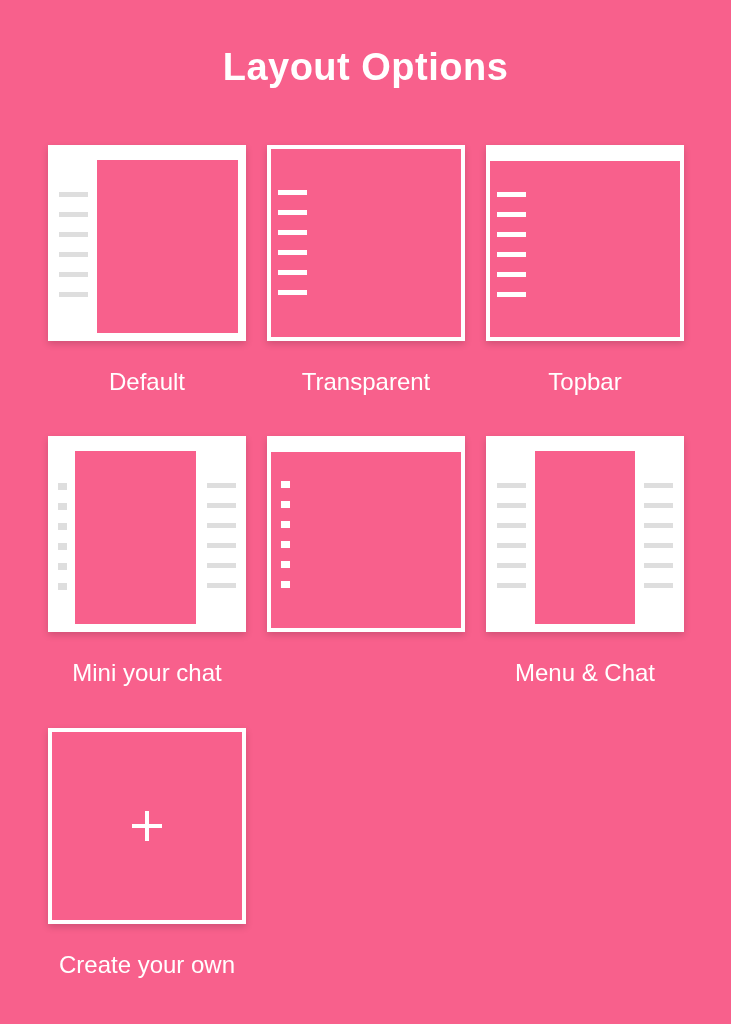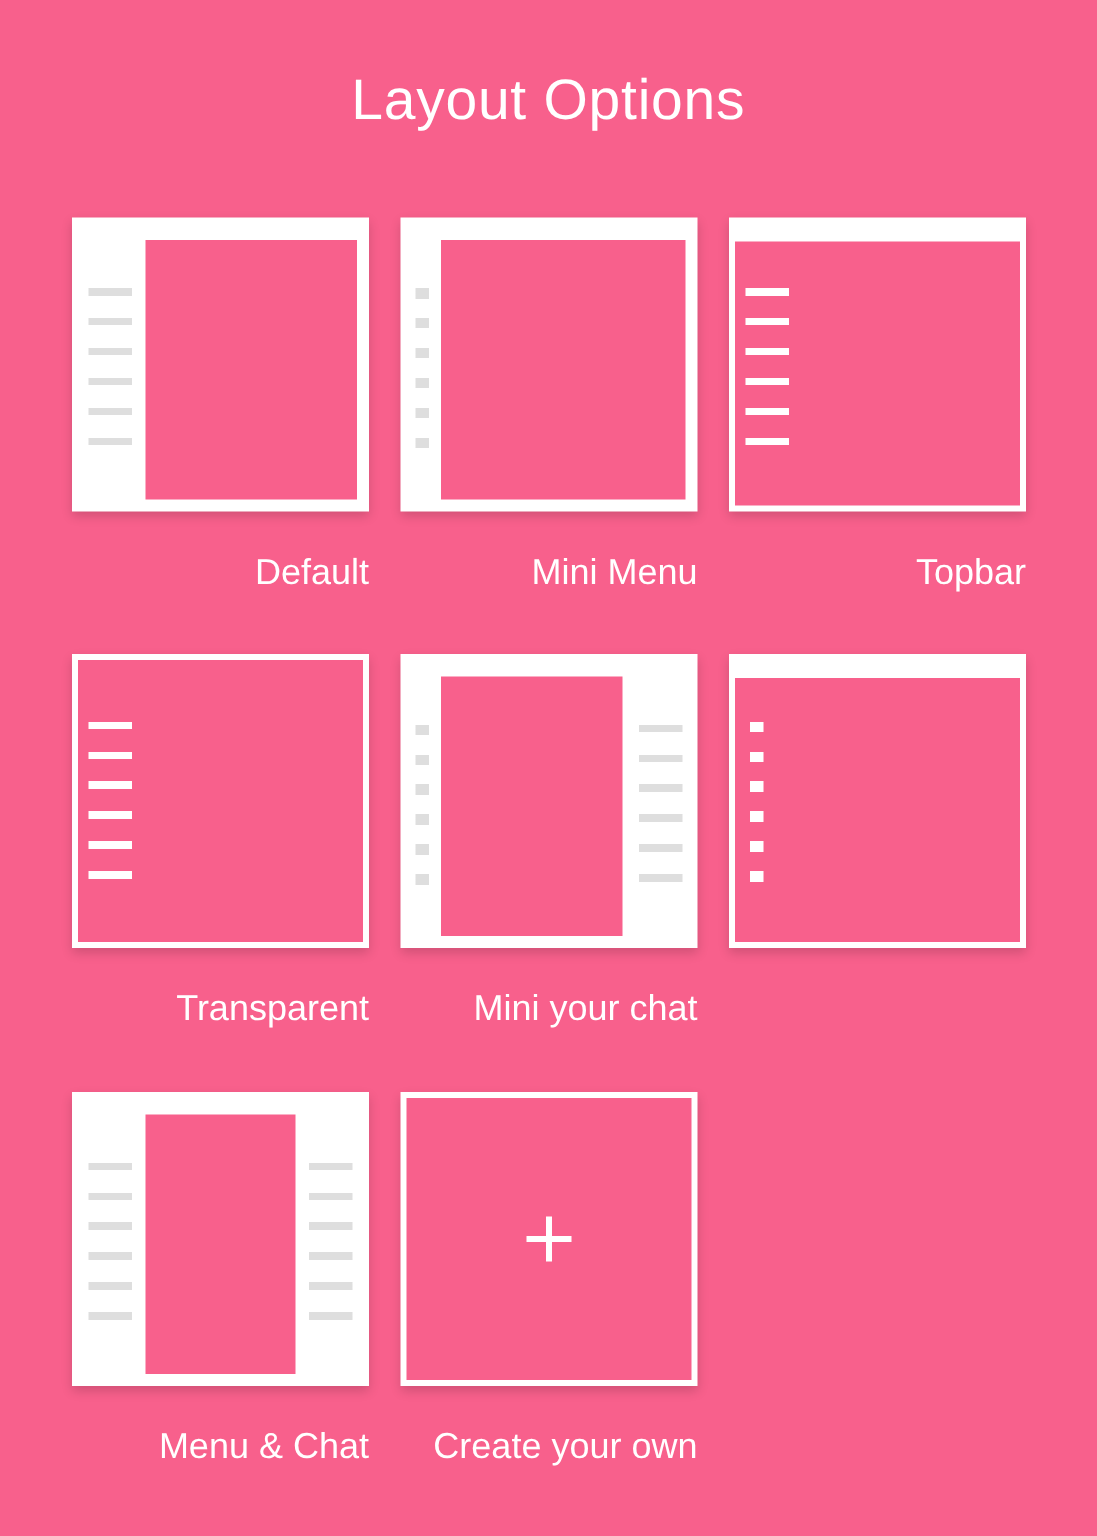--- a/index.html
+++ b/index.html
@@ -10,33 +10,33 @@
     width: 731px; height: 1024px; overflow: hidden;
     background: var(--pink);
     font-family: "Liberation Sans", sans-serif;
     -webkit-font-smoothing: antialiased;
   }
   .page-title {
     margin: 48px 0 0 0;
     text-align: center;
     color: #fff;
     font-size: 38px;
-    font-weight: 400;
+    font-weight: 700;
     line-height: 1;
     letter-spacing: 0.5px;
   }
   .grid {
     margin-top: 59px;
     padding-left: 48px;
     display: grid;
     grid-template-columns: repeat(3, 198px);
     column-gap: 21px;
     row-gap: 41px;
   }
-  .cell { width: 198px; display: flex; flex-direction: column; align-items: flex-end; cursor: pointer; }
+  .cell { width: 198px; display: flex; flex-direction: column; align-items: center; cursor: pointer; }
   .thumb {
     position: relative;
     width: 198px; height: 196px;
     background: var(--white);
     box-shadow: 0 3px 7px rgba(0,0,0,0.16);
   }
   .label {
     margin-top: 28px;
     color: #fff;
     font-size: 24px;
@@ -92,44 +92,37 @@
 <div class="grid">
 
   <div class="cell">
     <div class="thumb v-default">
       <div class="lines"></div>
       <div class="content"></div>
     </div>
     <div class="label">Default</div>
   </div>
 
+
   <div class="cell">
-    <div class="thumb v-mini-menu">
-      <div class="dots"></div>
-      <div class="content"></div>
+    <div class="thumb v-transparent">
+      <div class="content">
+        <div class="lines white"></div>
+      </div>
     </div>
-    <div class="label">Mini Menu</div>
+    <div class="label">Transparent</div>
   </div>
 
   <div class="cell">
     <div class="thumb v-topbar">
       <div class="content">
         <div class="lines white"></div>
       </div>
     </div>
     <div class="label">Topbar</div>
-  </div>
-
-  <div class="cell">
-    <div class="thumb v-transparent">
-      <div class="content">
-        <div class="lines white"></div>
-      </div>
-    </div>
-    <div class="label">Transparent</div>
   </div>
 
   <div class="cell">
     <div class="thumb v-mini-menu-chat">
       <div class="dots"></div>
       <div class="content"></div>
       <div class="lines chat"></div>
     </div>
     <div class="label">Mini your chat</div>
   </div>

